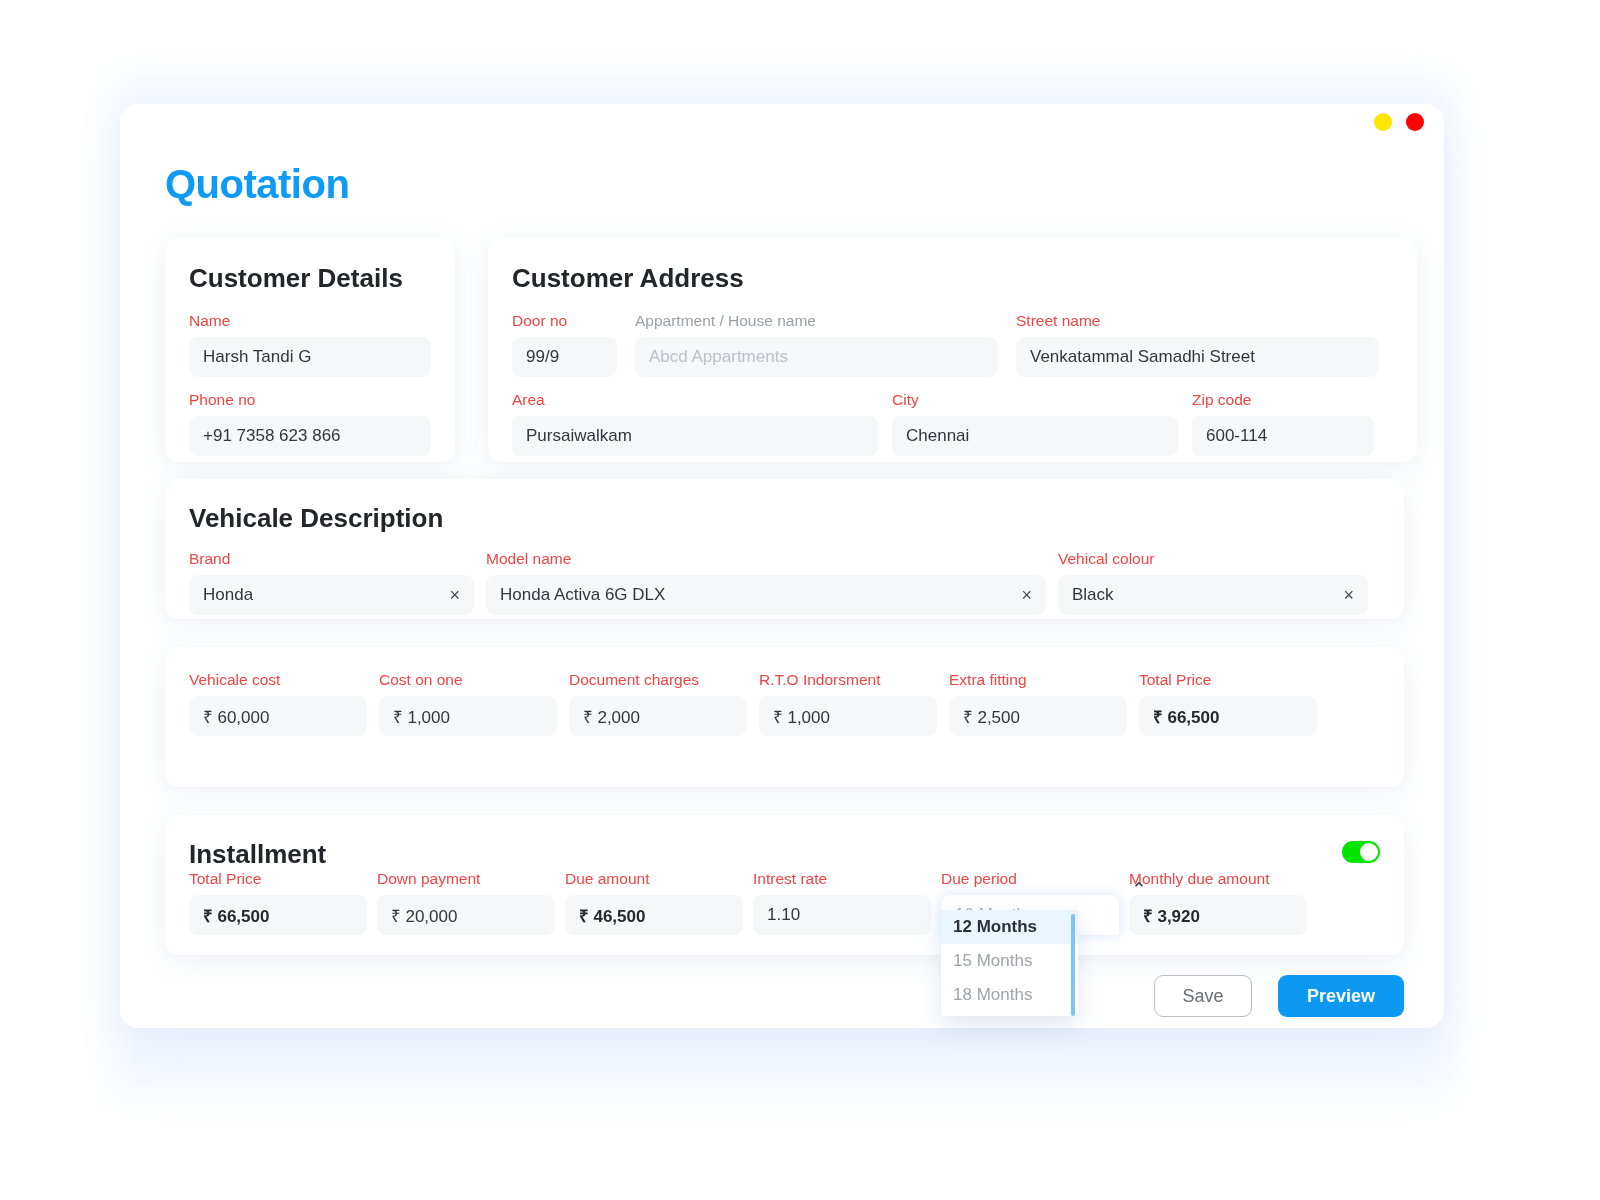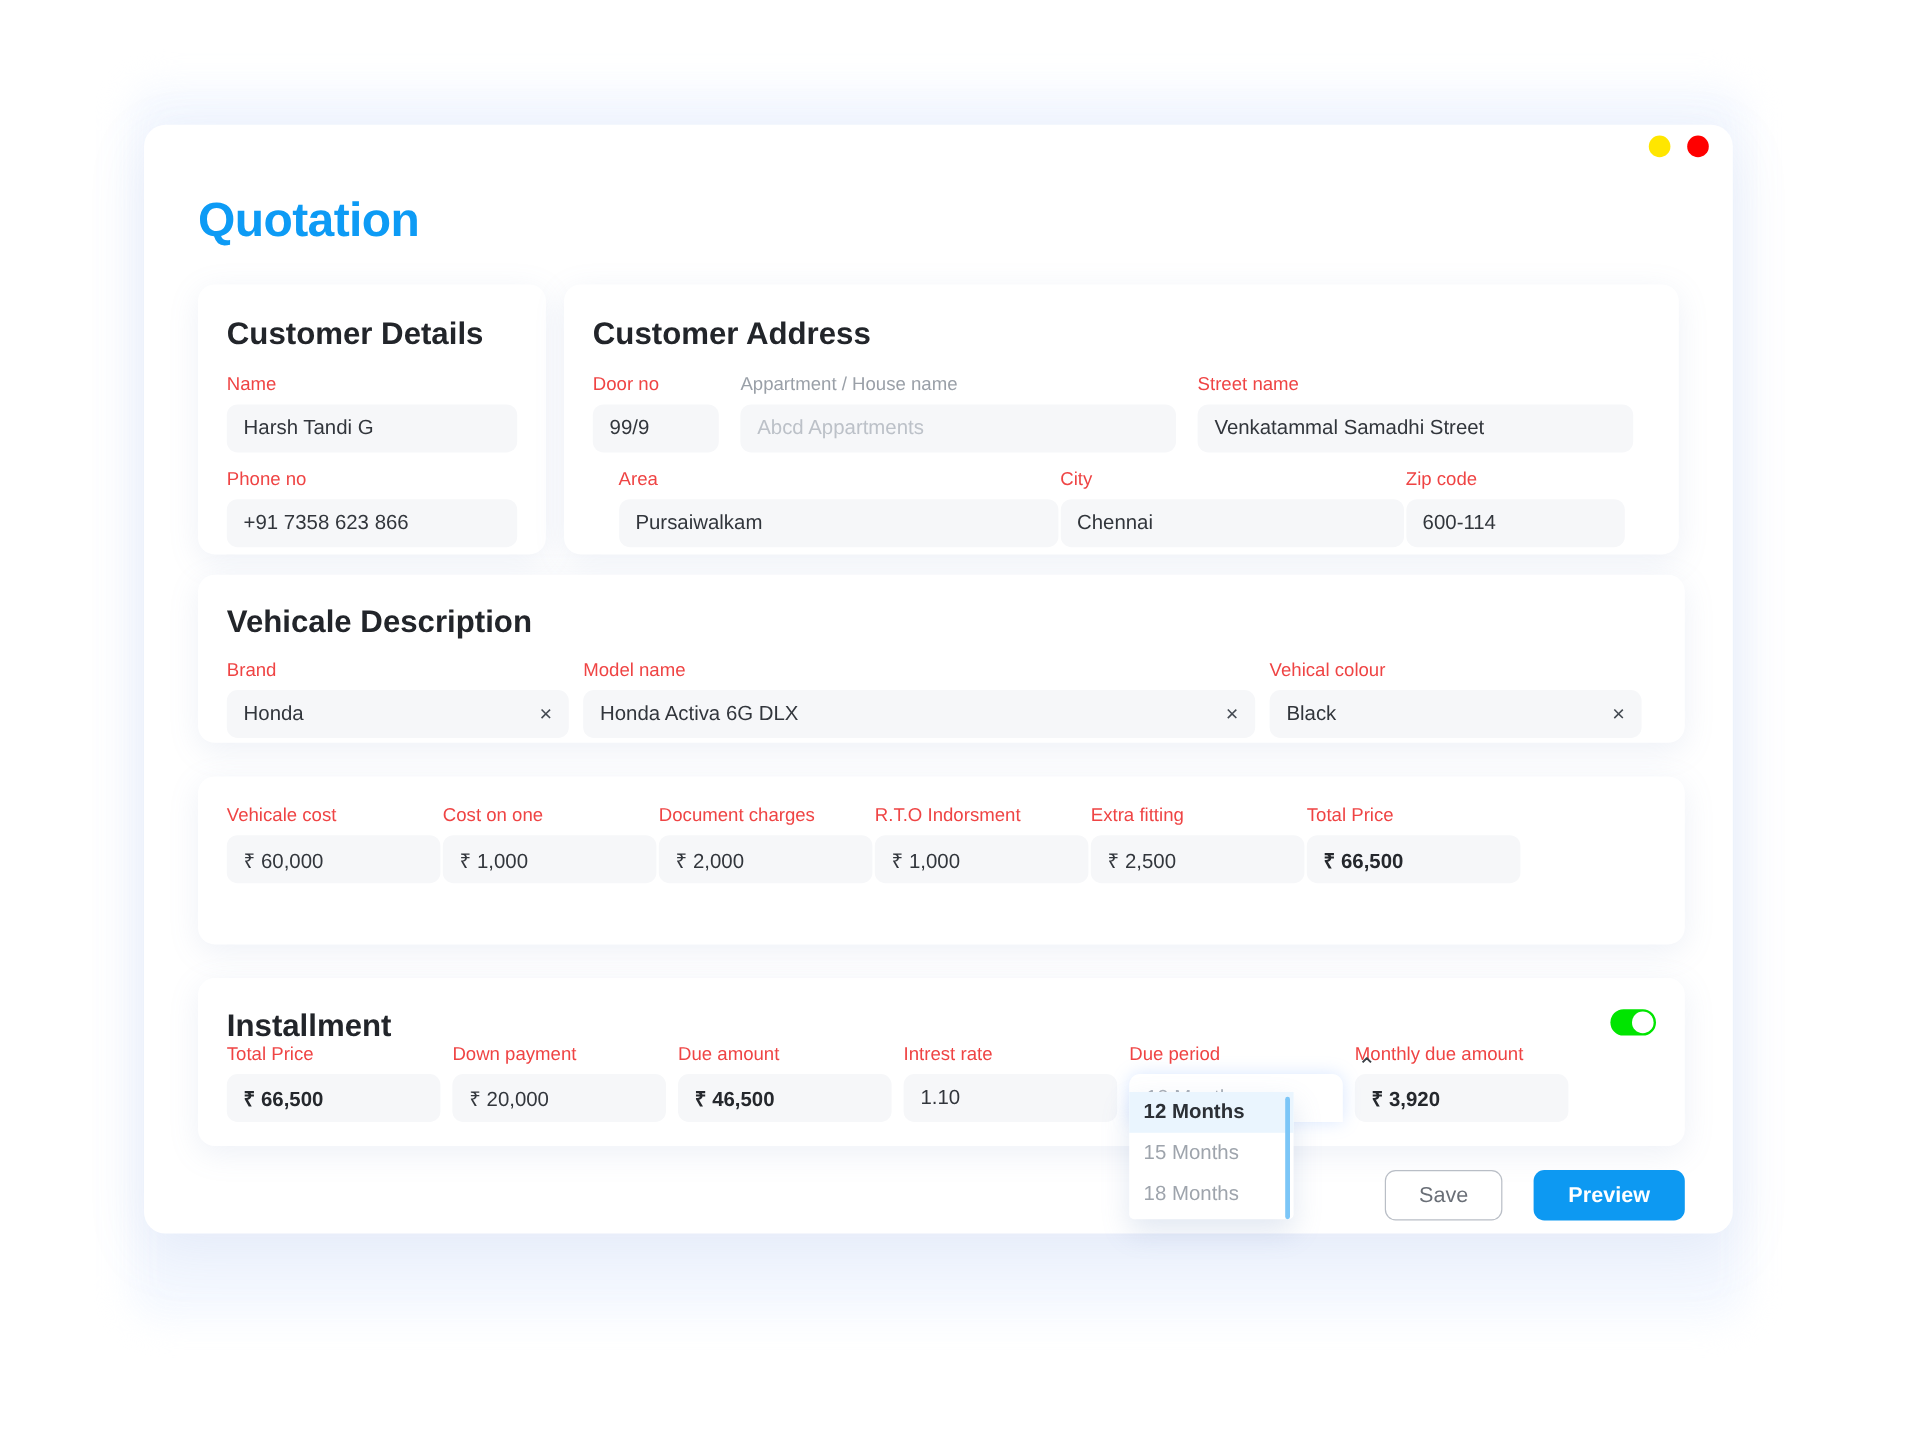--- a/index.html
+++ b/index.html
@@ -65,43 +65,43 @@
   .input.placeholder { color:#bcc1c8; }
   .input.with-x { justify-content: space-between; }
   .x-ico { color:#444a52; font-size: 18px; line-height:1; padding-left:8px; }
 
   
   #cust-details { left: 45px; top: 133px; width: 290px; height: 225px; padding: 26px 24px; }
   #cust-details .card-title { margin-bottom: 18px; }
   #cust-details .row { margin-bottom: 14px; }
 
   
-  #cust-address { left: 350px; top: 133px; width: 929px; height: 225px; padding: 26px 24px; }
+  #cust-address { left: 368px; top: 133px; width: 929px; height: 225px; padding: 26px 24px; }
   #cust-address .card-title { margin-bottom: 18px; }
   .addr-row1 { display:flex; gap: 18px; margin-bottom: 14px; }
-  .addr-row2 { display:flex; gap: 2px; justify-content: center; }
+  .addr-row2 { display:flex; gap: 14px; }
   .w-door { width: 105px; }
   .w-apt  { width: 363px; }
   .w-street{ width: 363px; }
   .w-area { width: 366px; }
   .w-city { width: 286px; }
   .w-zip  { width: 182px; }
 
   
   #vehicle { left: 45px; top: 375px; width: 1239px; height: 140px; padding: 24px 24px; }
   #vehicle .card-title { margin-bottom: 16px; }
   .veh-row { display:flex; gap: 12px; }
   .w-brand { width: 285px; }
   .w-model { width: 560px; }
   .w-colour { width: 310px; }
 
   
   #pricing { left: 45px; top: 543px; width: 1239px; height: 140px; padding: 24px 24px; }
   #pricing .card-title { margin-bottom: 16px; }
-  .price-row { display:flex; gap: 2px; }
+  .price-row { display:flex; gap: 12px; }
   .price-cell { width: 178px; }
 
   
   #installment { left: 45px; top: 711px; width: 1239px; height: 140px; padding: 24px 24px; }
   #installment .card-title { }
   .inst-row { display:flex; gap: 10px; }
   .inst-cell { width: 178px; }
   .toggle {
     position:absolute; right: 24px; top: 26px;
     width: 38px; height: 22px; border-radius: 11px; background:#00e500;

